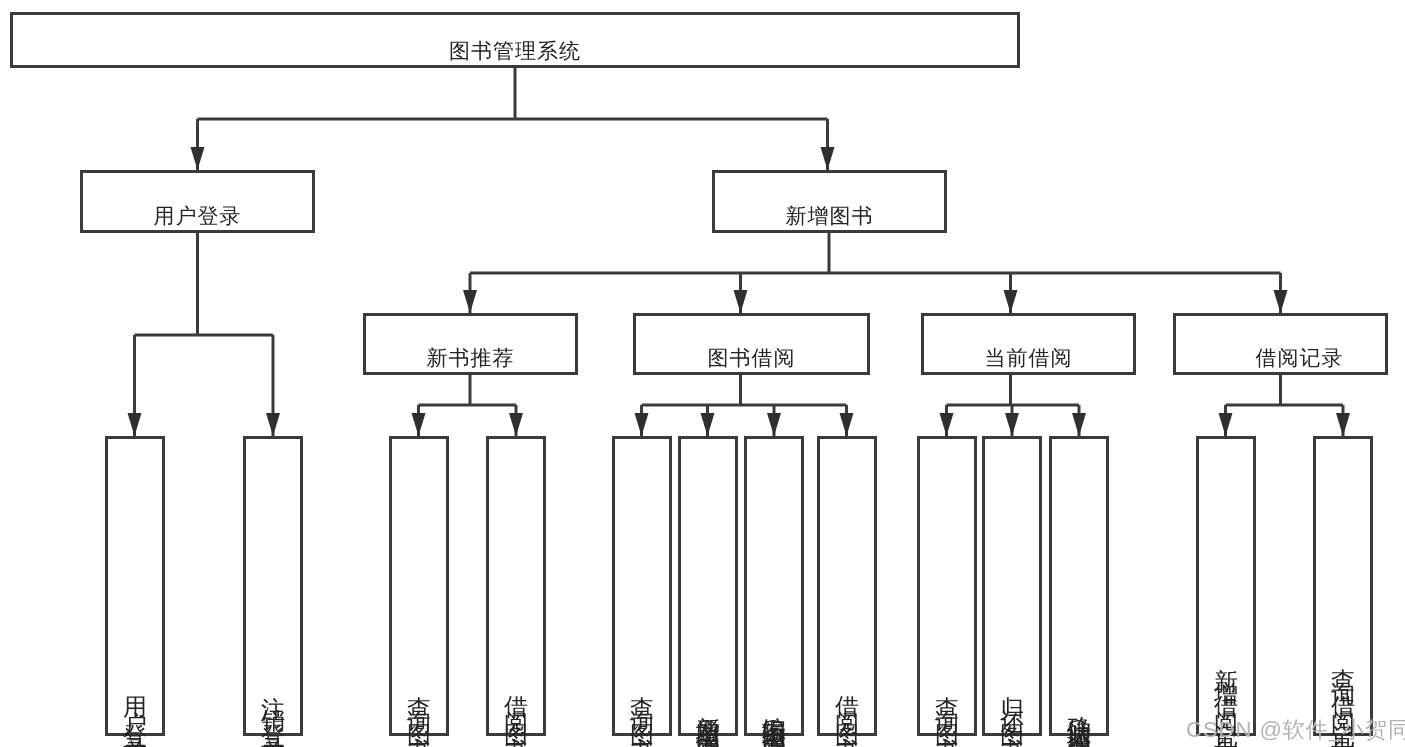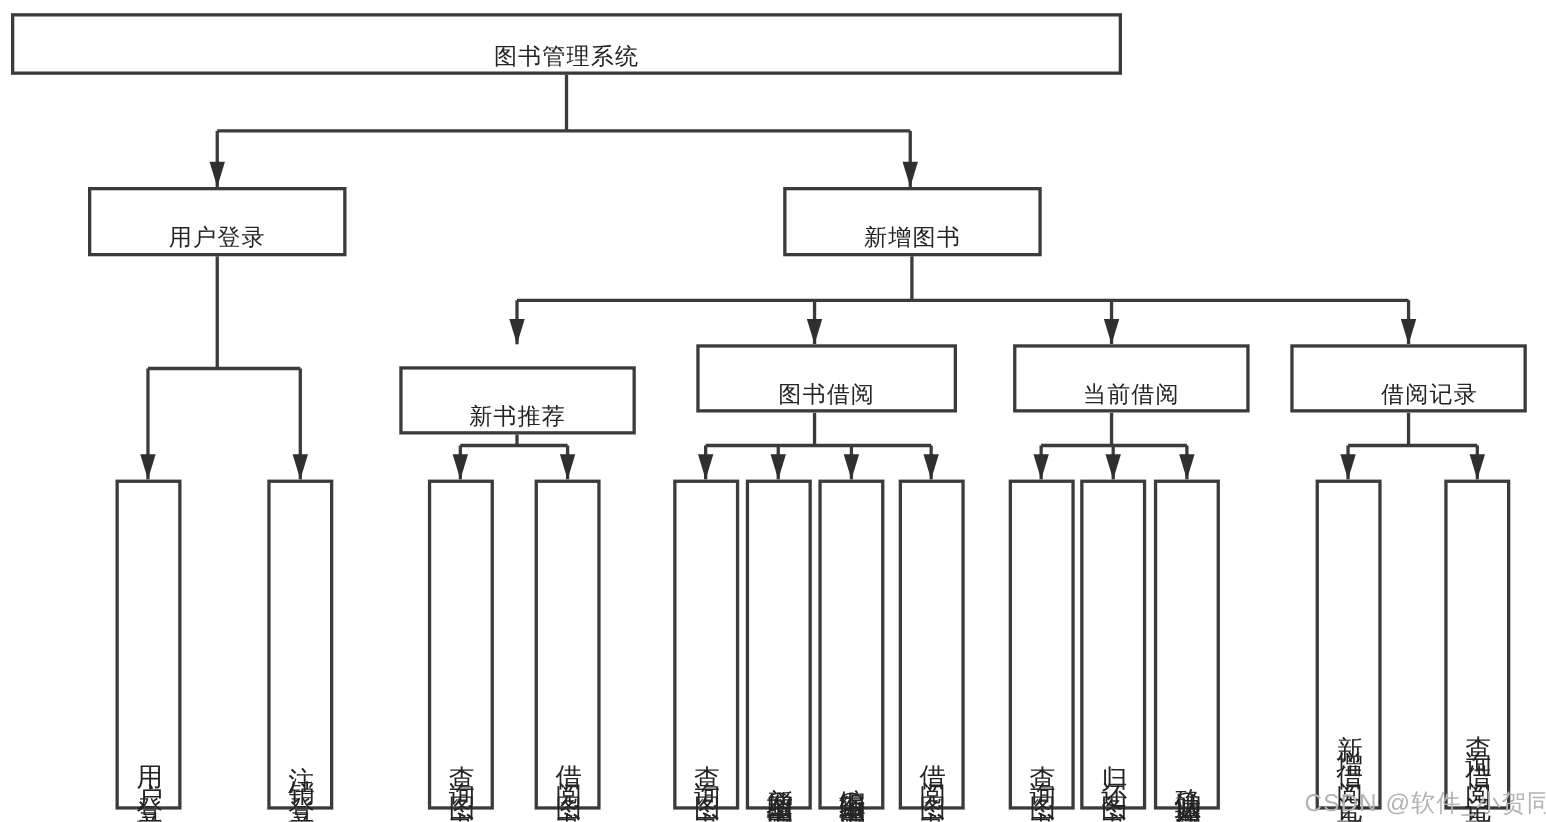--- a/index.html
+++ b/index.html
@@ -51,21 +51,21 @@
     letter-spacing: 14px;
     white-space: nowrap;
   }
   .node.leaf .v-label.tight {
     letter-spacing: 4px;
   }
   
   .n-root          { left: 10px;   top: 12px;  width: 1010px; height: 56px; }
   .n-user-login    { left: 80px;   top: 170px; width: 235px;  height: 63px; }
   .n-book-mgmt     { left: 712px;  top: 170px; width: 235px;  height: 63px; }
-  .n-sec-newbook   { left: 363px;  top: 313px; width: 215px;  height: 62px; margin-top: 20px; }
+  .n-sec-newbook   { left: 363px;  top: 313px; width: 215px;  height: 62px; }
   .n-sec-borrow    { left: 633px;  top: 313px; width: 237px;  height: 62px; }
   .n-sec-current   { left: 921px;  top: 313px; width: 215px;  height: 62px; }
   .n-sec-record    { left: 1173px; top: 313px; width: 215px;  height: 62px; padding-left: 38px; }
   .leaf            { top: 436px;   width: 60px; height: 300px; }
   .lf-1  { left: 105px;  }
   .lf-2  { left: 243px;  }
   .lf-3  { left: 389px;  }
   .lf-4  { left: 486px;  }
   .lf-5  { left: 612px;  }
   .lf-6  { left: 678px;  }

